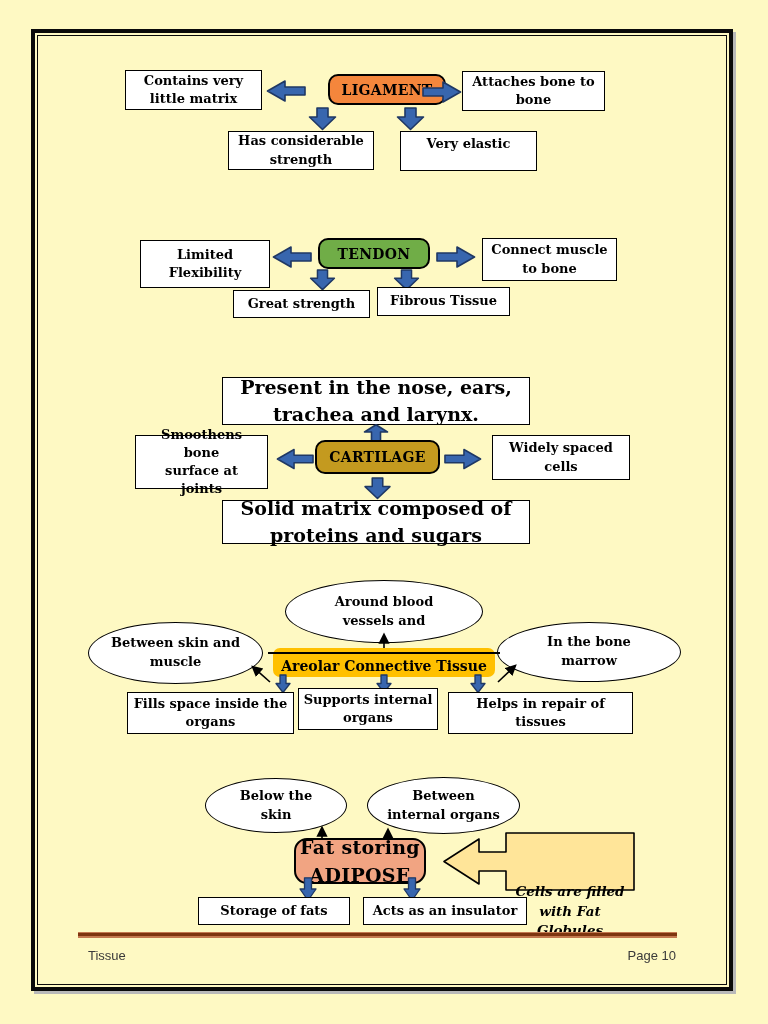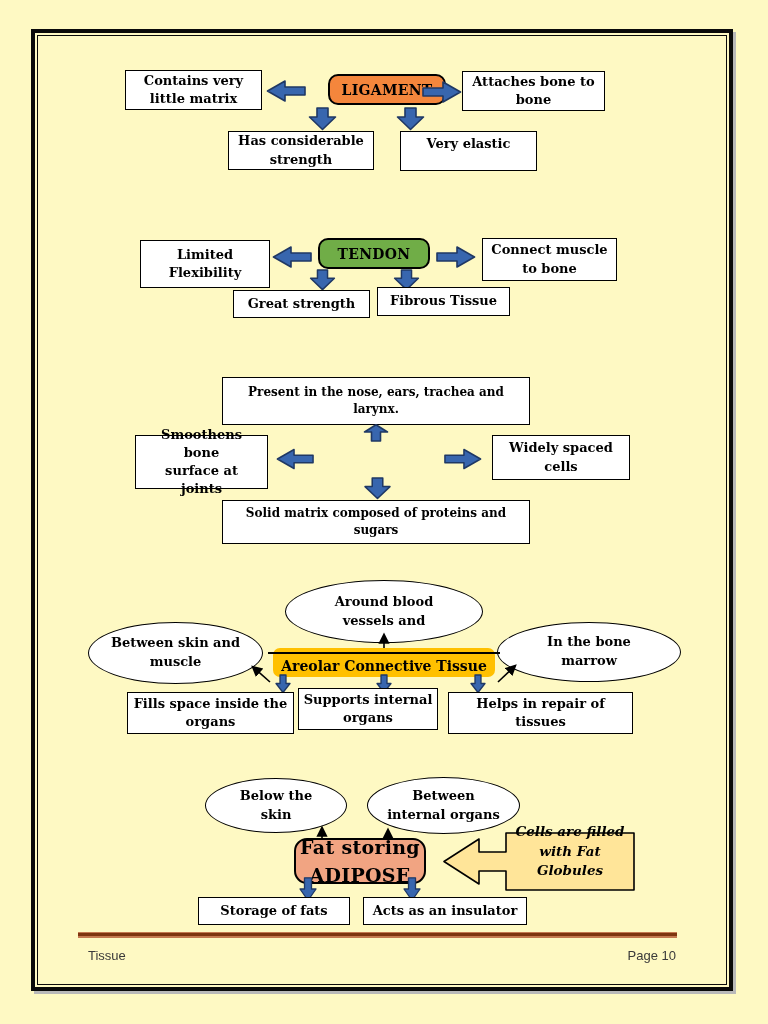--- a/index.html
+++ b/index.html
@@ -6,21 +6,21 @@
   .canvas{position:relative;width:768px;height:1024px;background:#fef9c3;overflow:hidden;
           font-family:"DejaVu Serif",serif;}
   .page-frame{position:absolute;left:31px;top:29px;width:702px;height:962px;
           border:4px solid #0a0a0a;box-sizing:border-box;box-shadow:3px 3px 0 #b9b9b9;}
   .page-frame::before{content:"";position:absolute;inset:2px;border:1.4px solid #0a0a0a;}
   .abs{position:absolute;}
   .wbox{position:absolute;background:#fff;border:1.7px solid #000;box-sizing:border-box;
         display:flex;align-items:center;justify-content:center;text-align:center;
         font-weight:bold;font-size:13px;line-height:1.4;padding:1px 4px;color:#000;}
   .wbox.top{align-items:flex-start;padding-top:3px;}
-  .wbox.big{font-size:12px;}
+  .wbox.big{font-size:19px;}
   .pill{position:absolute;border:2.2px solid #000;border-radius:10px;box-sizing:border-box;
         display:flex;align-items:center;justify-content:center;text-align:center;
         font-weight:bold;font-size:14px;letter-spacing:.3px;color:#000;}
   .ellipse{position:absolute;background:#fff;border:1.4px solid #000;border-radius:50%;
         box-sizing:border-box;display:flex;align-items:center;justify-content:center;
         text-align:center;font-weight:bold;font-size:13px;line-height:1.45;color:#000;}
   .bar{position:absolute;border-radius:7px;display:flex;align-items:flex-end;
         justify-content:center;font-weight:bold;font-size:14px;padding-bottom:3px;
         box-sizing:border-box;color:#000;}
   .bar-line{position:absolute;height:2px;background:#000;}
@@ -103,20 +103,21 @@
   <svg class="abs" style="left:363px;top:424px;" width="26" height="18" viewBox="0 0 26 18">
     <path class="block" d="M8.5 17 V8 H1.5 L13 0.8 L24.5 8 H17.5 V17 Z" fill="#3866AE"></path>
   </svg>
 
   <div class="wbox" style="left:135px;top:435px;width:133px;height:54px;padding:1px 32px;">Smoothens bone surface at joints</div>
 
   <svg class="abs" style="left:276px;top:447px;" width="38" height="24" viewBox="0 0 40 24">
     <path class="block" d="M39 8 H19 V2 L1.5 12 L19 22 V16 H39 Z" fill="#3866AE"></path>
   </svg>
 
+  <div class="pill" style="left: 315px; top: 440px; width: 125px; height: 34px; background-color: rgb(196, 154, 31);">CARTILAGE</div>
 
   <svg class="abs" style="left:444px;top:447px;" width="38" height="24" viewBox="0 0 40 24">
     <path class="block" d="M1 8 H21 V2 L38.5 12 L21 22 V16 H1 Z" fill="#3866AE"></path>
   </svg>
 
   <div class="wbox" style="left:492px;top:435px;width:138px;height:45px;">Widely spaced cells</div>
 
   <svg class="abs" style="left:363px;top:477px;" width="29" height="23" viewBox="0 0 29 24">
     <path class="block" d="M9 1 H20 V10 H27.5 L14.5 22.5 L1.5 10 H9 Z" fill="#3866AE"></path>
   </svg>
@@ -166,21 +167,21 @@
   </svg>
 
   <div class="pill" style="left: 294px; top: 838px; width: 132px; height: 46px; border-radius: 13px; flex-direction: column; line-height: 1.5; font-size: 19px; background-color: rgb(241, 164, 130);">
     <span>Fat storing</span>
     <span>ADIPOSE</span>
   </div>
 
   <svg class="abs" style="left:443px;top:832px;" width="192" height="59" viewBox="0 0 192 59">
     <path d="M1 29.5 L36 7 L36 20 L63 20 L63 1 L191 1 L191 58 L63 58 L63 39 L36 39 L36 52 Z" stroke="#000" stroke-width="1.6" stroke-linejoin="round" fill="#FFE599"></path>
   </svg>
-  <div class="callout-text" style="left:507px;top:827px;width:126px;height:49px;">Cells are filled with Fat Globules</div>
+  <div class="callout-text" style="left:507px;top:887px;width:126px;height:49px;">Cells are filled with Fat Globules</div>
 
   <svg class="abs" style="left:299px;top:877px;" width="18" height="25" viewBox="0 0 18 25">
     <path class="block-sm" d="M5.5 0.8 H12.5 V12 H17 L9 23.5 L1 12 H5.5 Z" fill="#3866AE"></path>
   </svg>
   <svg class="abs" style="left:403px;top:877px;" width="18" height="25" viewBox="0 0 18 25">
     <path class="block-sm" d="M5.5 0.8 H12.5 V12 H17 L9 23.5 L1 12 H5.5 Z" fill="#3866AE"></path>
   </svg>
 
   <div class="wbox" style="left:198px;top:897px;width:152px;height:28px;">Storage of fats</div>
   <div class="wbox" style="left:363px;top:897px;width:164px;height:28px;">Acts as an insulator</div>

